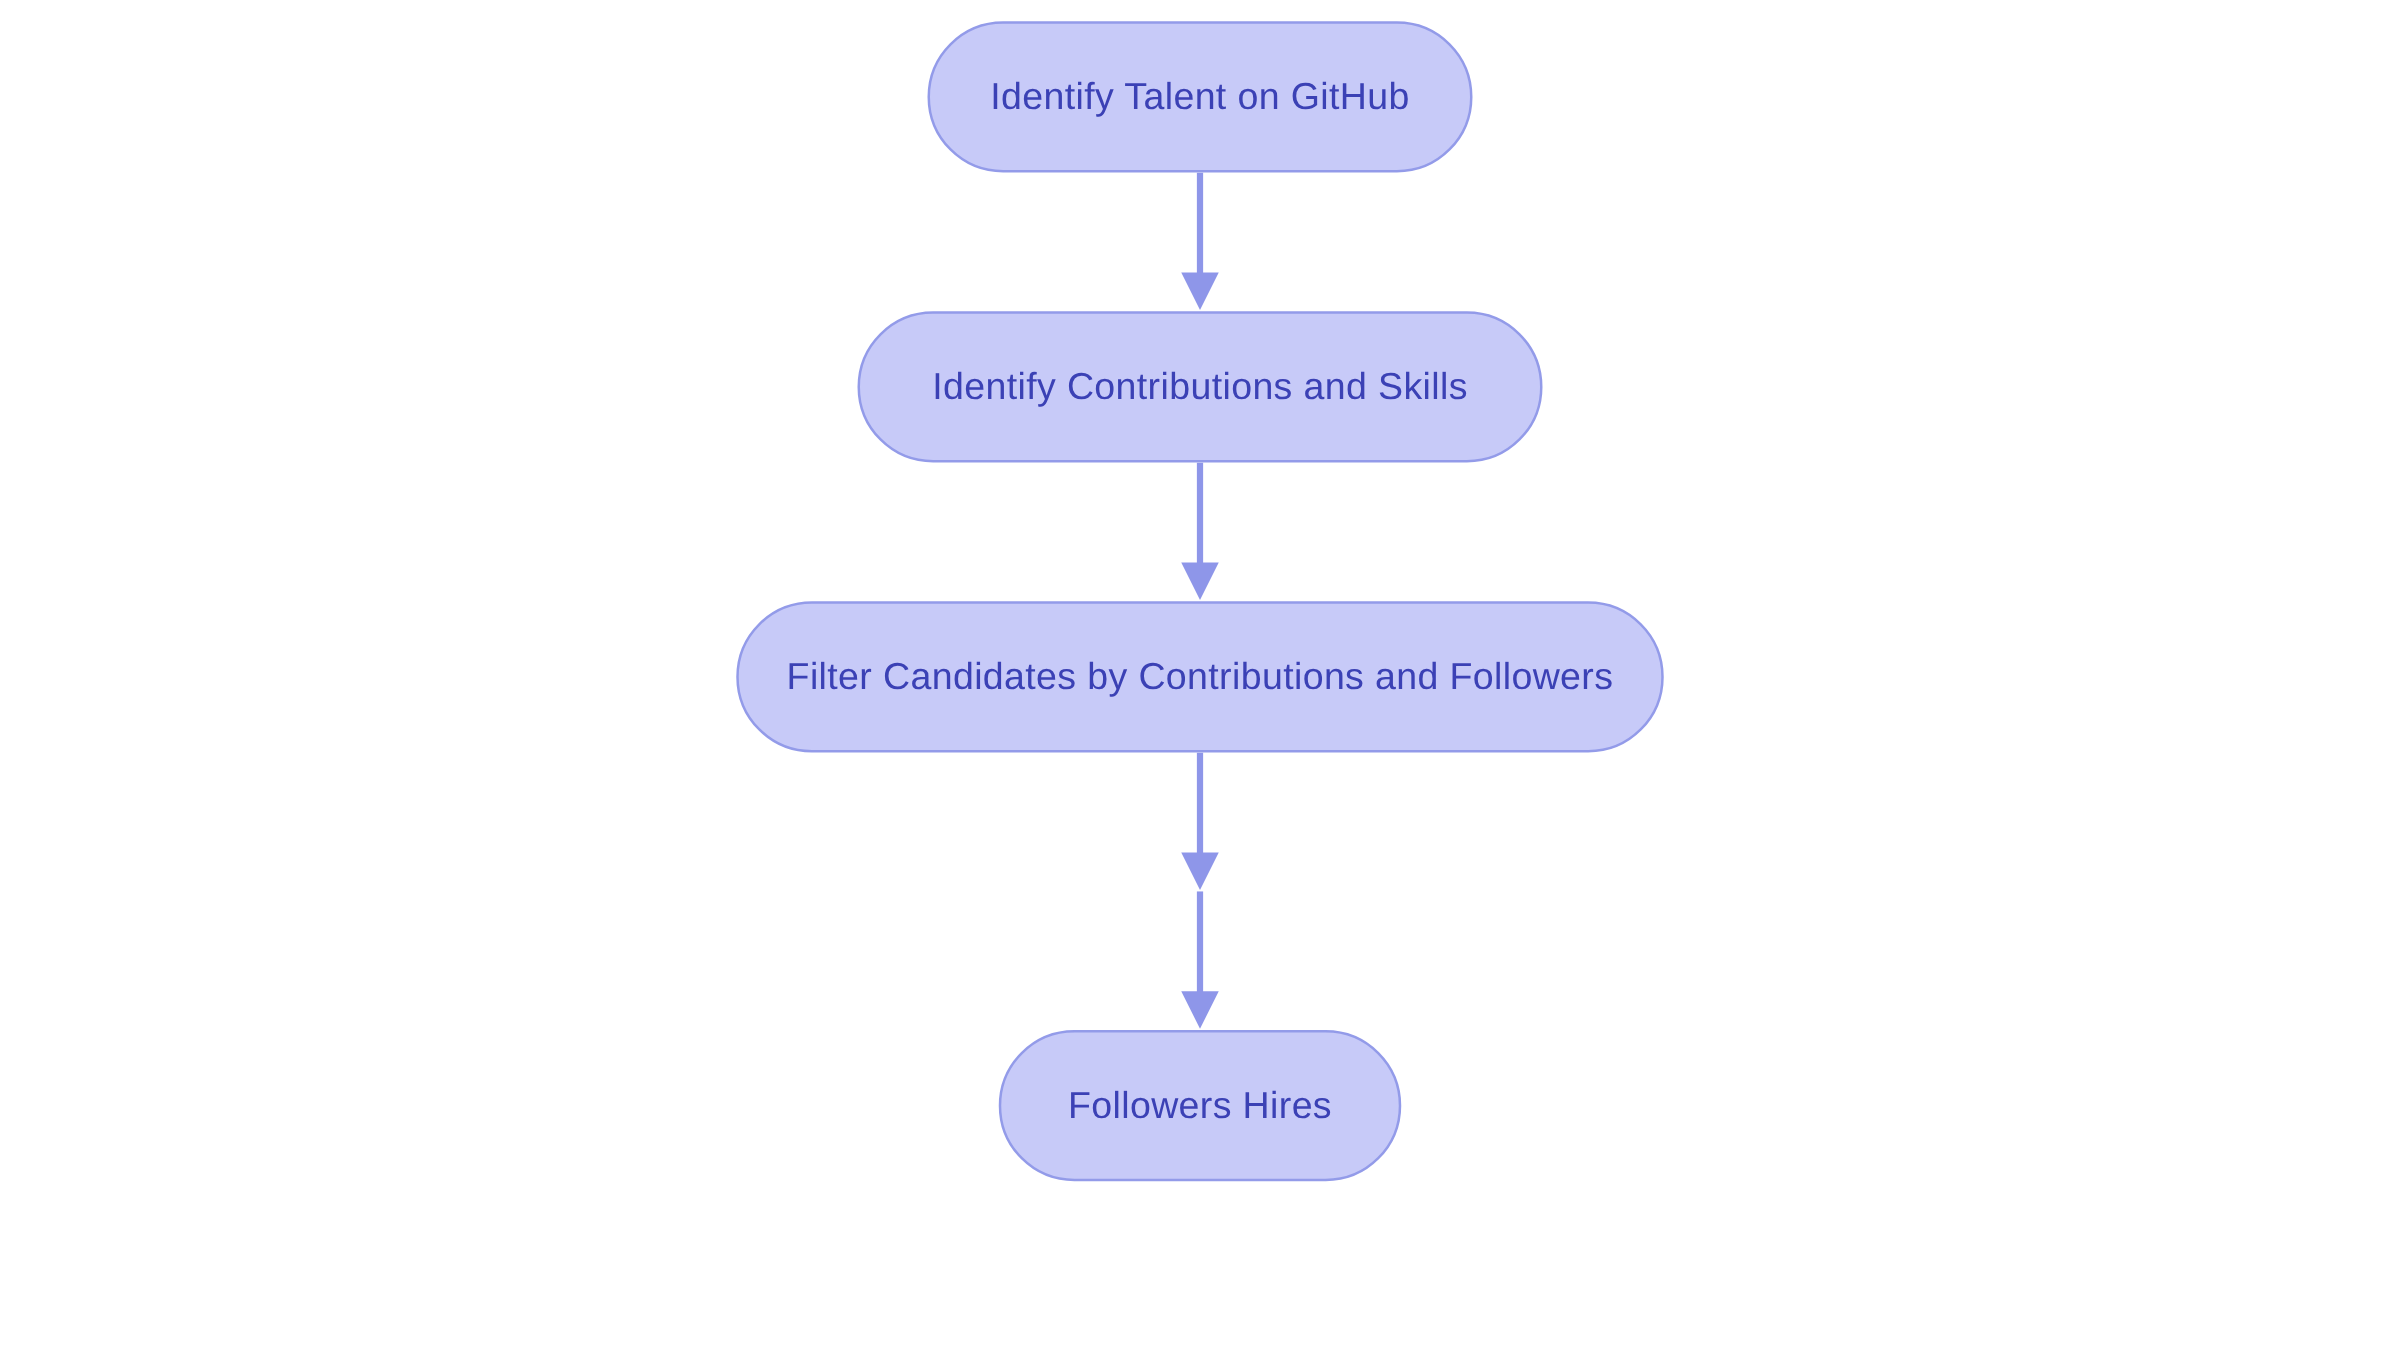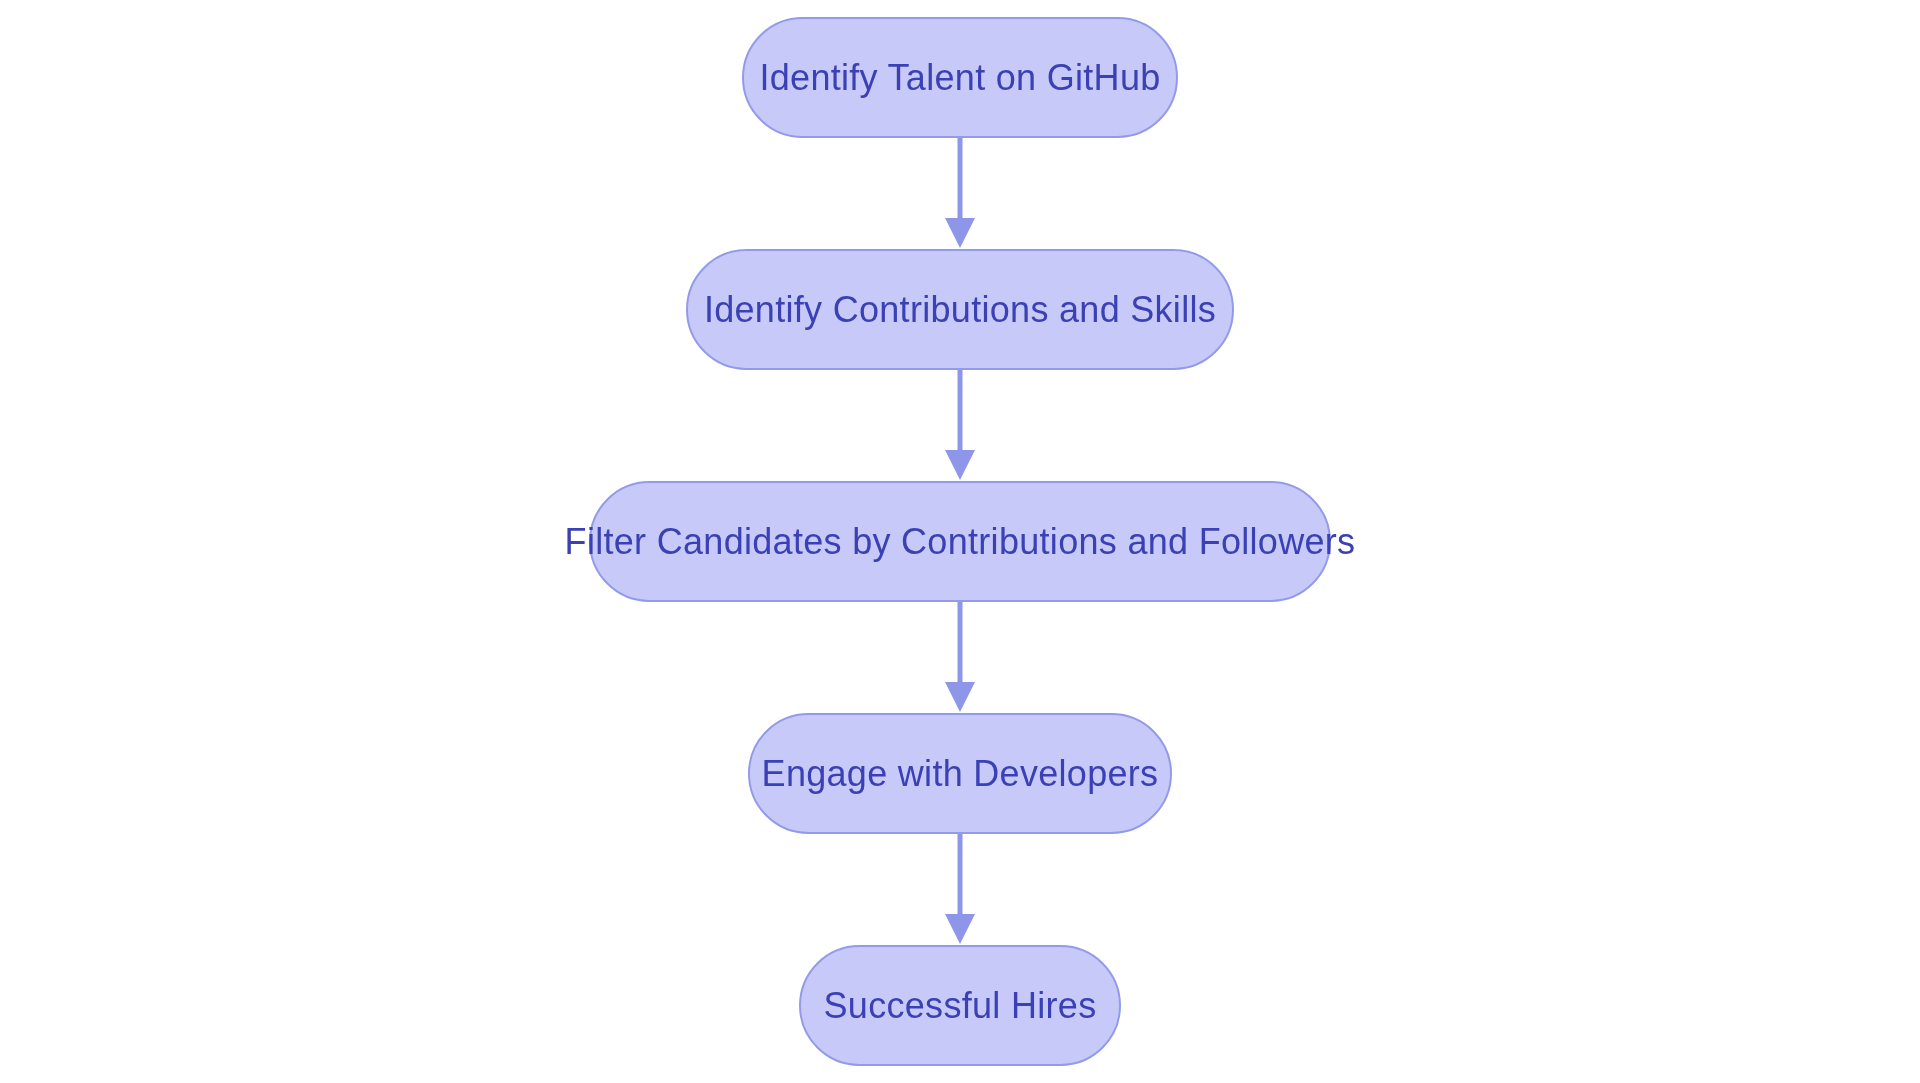--- a/index.html
+++ b/index.html
@@ -28,21 +28,21 @@
     height: 121px;
     flex: 0 0 auto;
     border-radius: 60.5px;
     background: var(--node-fill);
     border: 2px solid var(--node-border);
     display: flex;
     align-items: center;
     justify-content: center;
   }
   .node .label {
-    font-size: 36px;
+    font-size: 30px;
     color: var(--node-text);
     letter-spacing: 0.3px;
     white-space: nowrap;
   }
   .n1 { width: 436px; }
   .n2 { width: 548px; }
   .n3 { width: 742px; }
   .n4 { width: 424px; }
   .n5 { width: 322px; }
   .arrow {
@@ -79,26 +79,23 @@
 
   <div class="node n3">
     <span class="label">Filter Candidates by Contributions and Followers</span>
   </div>
 
   <svg class="arrow" viewBox="0 0 32 111" aria-hidden="true">
     <line x1="16" y1="0" x2="16" y2="82"></line>
     <polygon points="1,80 31,80 16,110"></polygon>
   </svg>
 
-  <div class="node n4">
-    <span class="label">Engage with Developers</span>
-  </div>
 
   <svg class="arrow" viewBox="0 0 32 111" aria-hidden="true">
     <line x1="16" y1="0" x2="16" y2="82"></line>
     <polygon points="1,80 31,80 16,110"></polygon>
   </svg>
 
   <div class="node n5">
-    <span class="label">Successful Hires</span>
+    <span class="label">Followers Hires</span>
   </div>
 
 </div>
 
 </body></html>

